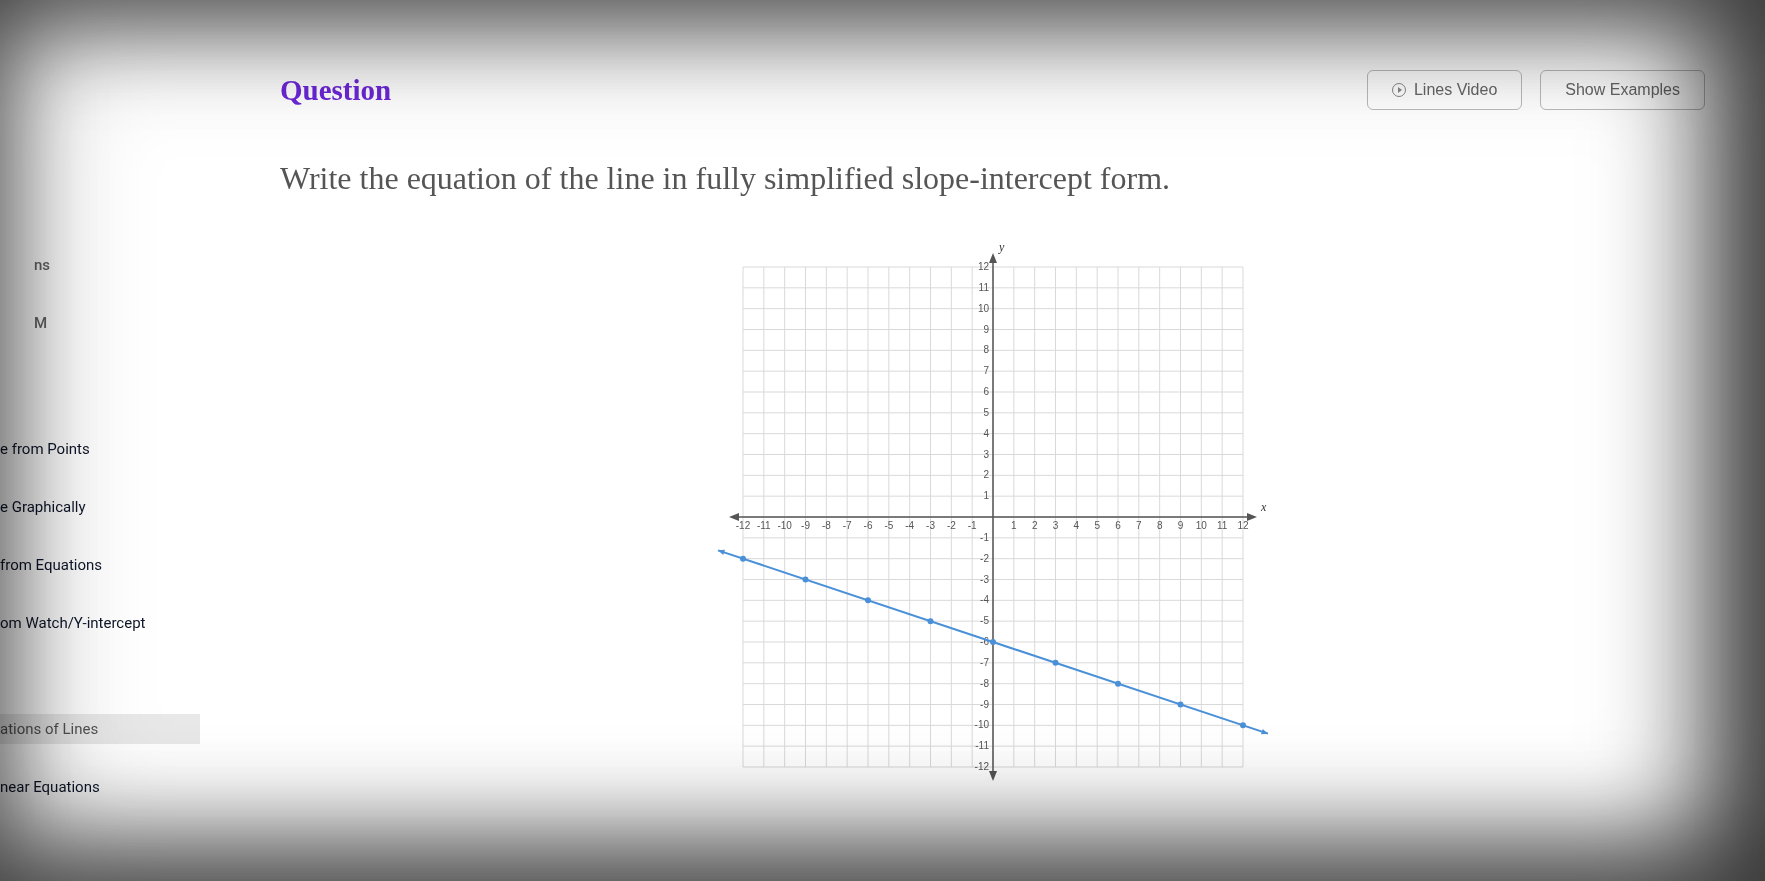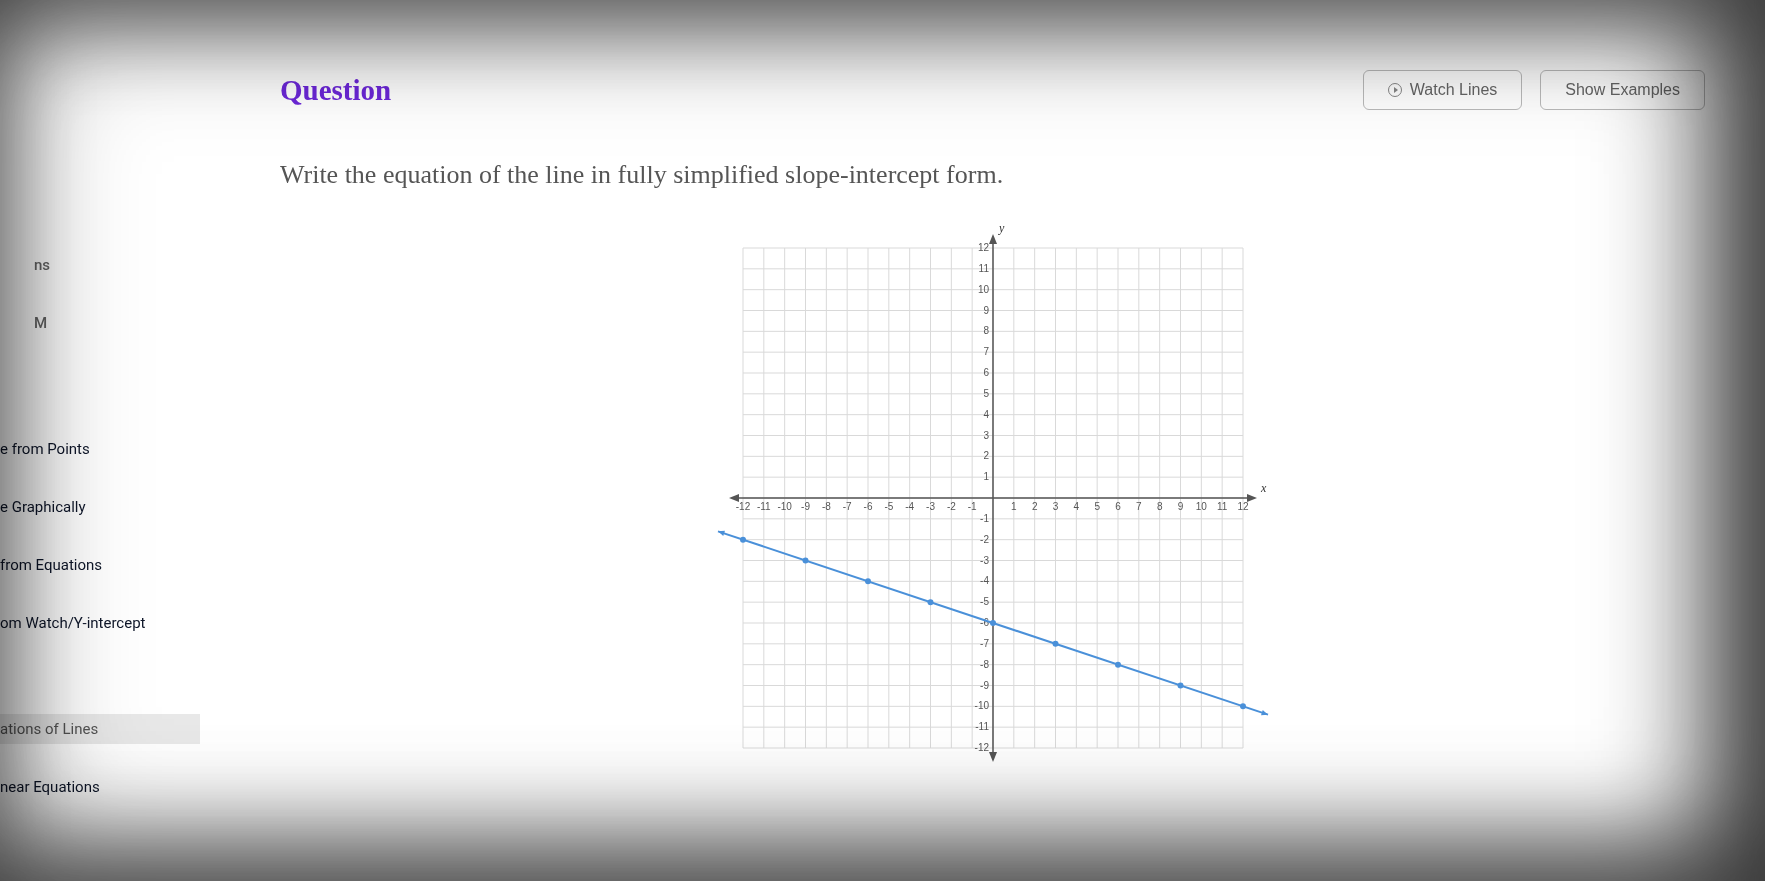--- a/index.html
+++ b/index.html
@@ -94,23 +94,23 @@
       position: absolute;
       left: 5px;
       top: 3px;
       width: 0; height: 0;
       border-left: 4px solid #888;
       border-top: 3px solid transparent;
       border-bottom: 3px solid transparent;
     }
     .prompt-text {
       font-family: Georgia, "Times New Roman", serif;
-      font-size: 26px;
+      font-size: 32px;
       color: #555;
-      margin-bottom: 18px;
+      margin-bottom: 30px;
     }
     .graph-wrap {
       display: flex;
       justify-content: center;
       padding-top: 10px;
     }
     svg.graph { display: block; }
     .grid-line { stroke: #d9d9d9; stroke-width: 1; }
     .axis-line { stroke: #555; stroke-width: 1.5; }
     .tick-label { font-size: 10px; fill: #555; font-family: sans-serif; }
@@ -134,21 +134,21 @@
   <div class="sidebar-item active"><span>ations of Lines</span></div>
   <div class="sidebar-item"><span>near Equations</span></div>
 </aside>
 
 <main class="main">
   <div class="header-row">
     <h2 class="question-title">Question</h2>
     <div class="header-actions">
       <button class="btn-outline">
         <span class="play-icon"></span>
-        <span>Watch Lines</span>
+        <span>Lines Video</span>
       </button>
       <button class="btn-outline">
         <span>Show Examples</span>
       </button>
     </div>
   </div>
 
   <p class="prompt-text">Write the equation of the line in fully simplified slope-intercept form.</p>
 
   <div class="graph-wrap">

